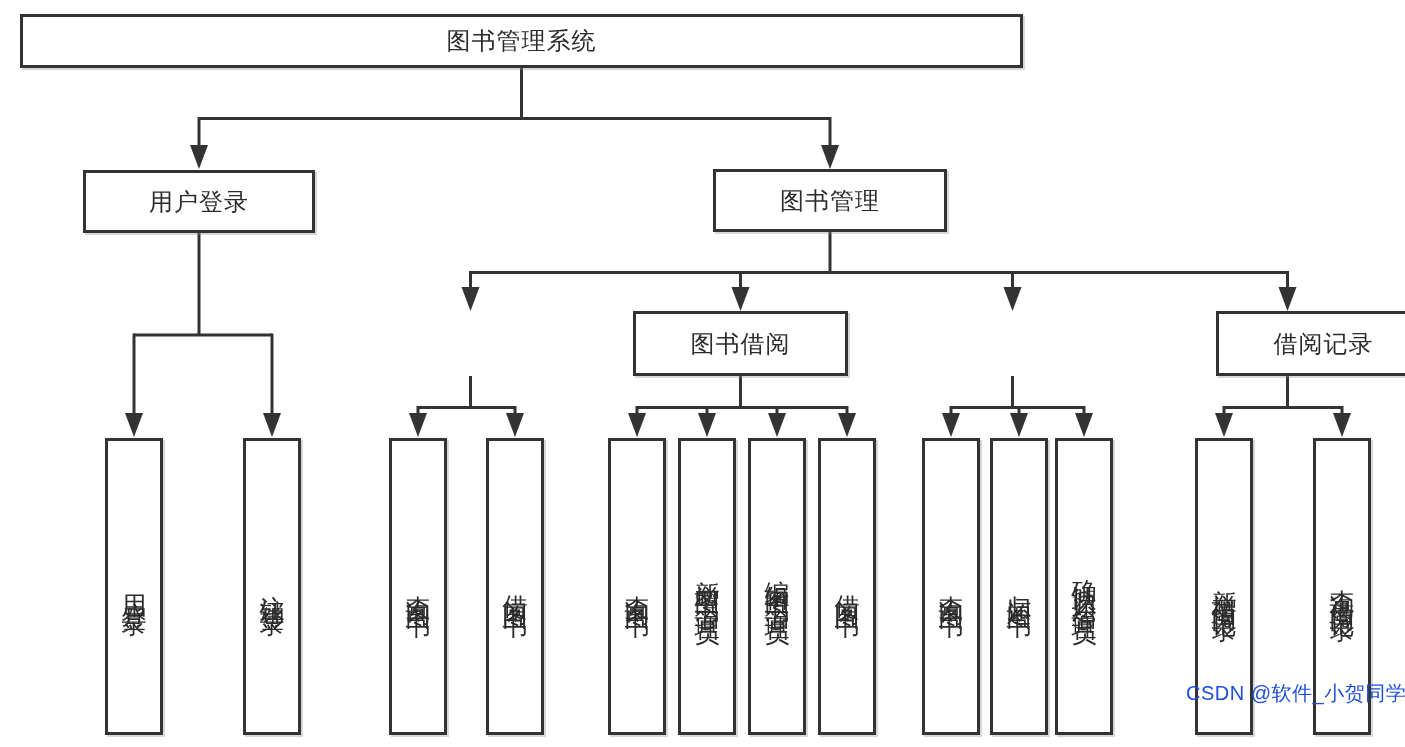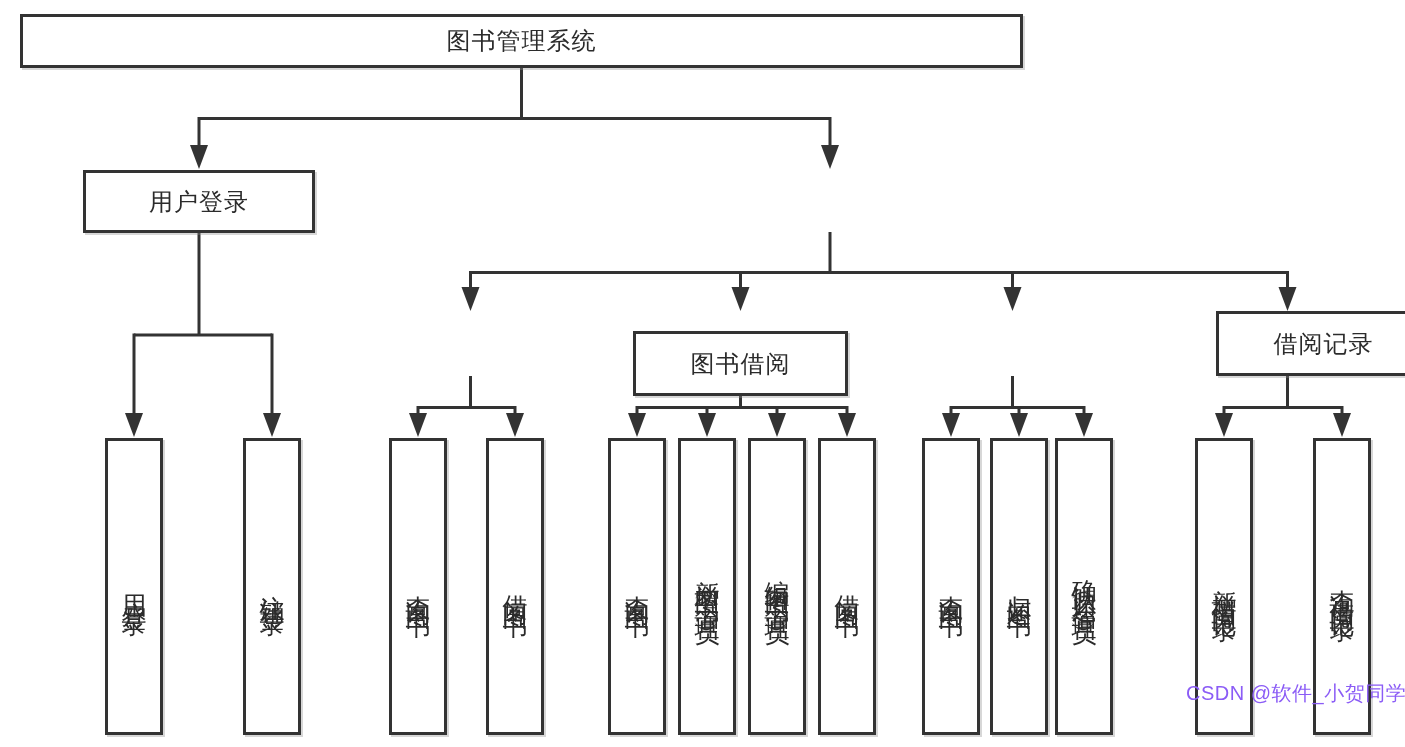--- a/index.html
+++ b/index.html
@@ -34,21 +34,21 @@
     font-size: 25px;
     letter-spacing: 6px;
     line-height: 1;
     white-space: nowrap;
   }
   .watermark {
     position: absolute;
     left: 1186px;
     top: 680px;
     font-size: 20px;
-    color: #8b5cf6;
+    color: #1d4ed8;
     white-space: nowrap;
     letter-spacing: 0.5px;
   }
 </style>
 </head>
 <body>
 
 <div class="diagram">
 
   <svg class="wires" width="1405" height="747" viewBox="0 0 1405 747" stroke="#333333" stroke-width="3" fill="#333333">
@@ -123,22 +123,23 @@
       <line x1="1224" y1="406" x2="1224" y2="416"></line>
       <polygon points="1215,413 1233,413 1224,437" stroke="none"></polygon>
       <line x1="1342" y1="406" x2="1342" y2="416"></line>
       <polygon points="1333,413 1351,413 1342,437" stroke="none"></polygon>
     </g>
   </svg>
 
   <div class="box h-box root-box" style="left:20px; top:14px; width:1003px; height:54px;">图书管理系统</div>
 
   <div class="box h-box" style="left:83px; top:170px; width:232px; height:63px;">用户登录</div>
+  <div class="box h-box" style="left:713px; top:169px; width:234px; height:63px;">图书管理</div>
 
-  <div class="box h-box" style="left:633px; top:311px; width:215px; height:65px;margin-top:20px;">图书借阅</div>
+  <div class="box h-box" style="left:633px; top:311px; width:215px; height:65px;">图书借阅</div>
   <div class="box h-box" style="left:1180px; top:311px; width:215px; height:65px;margin-left:36px;">借阅记录</div>
 
   <div class="box leaf" style="left:105px;">用户登录</div>
   <div class="box leaf" style="left:243px;">注销登录</div>
 
   <div class="box leaf" style="left:389px;">查询图书</div>
   <div class="box leaf" style="left:486px;">借阅图书</div>
 
   <div class="box leaf" style="left:608px;">查询图书</div>
   <div class="box leaf" style="left:678px;">新增图书（管理员）</div>

